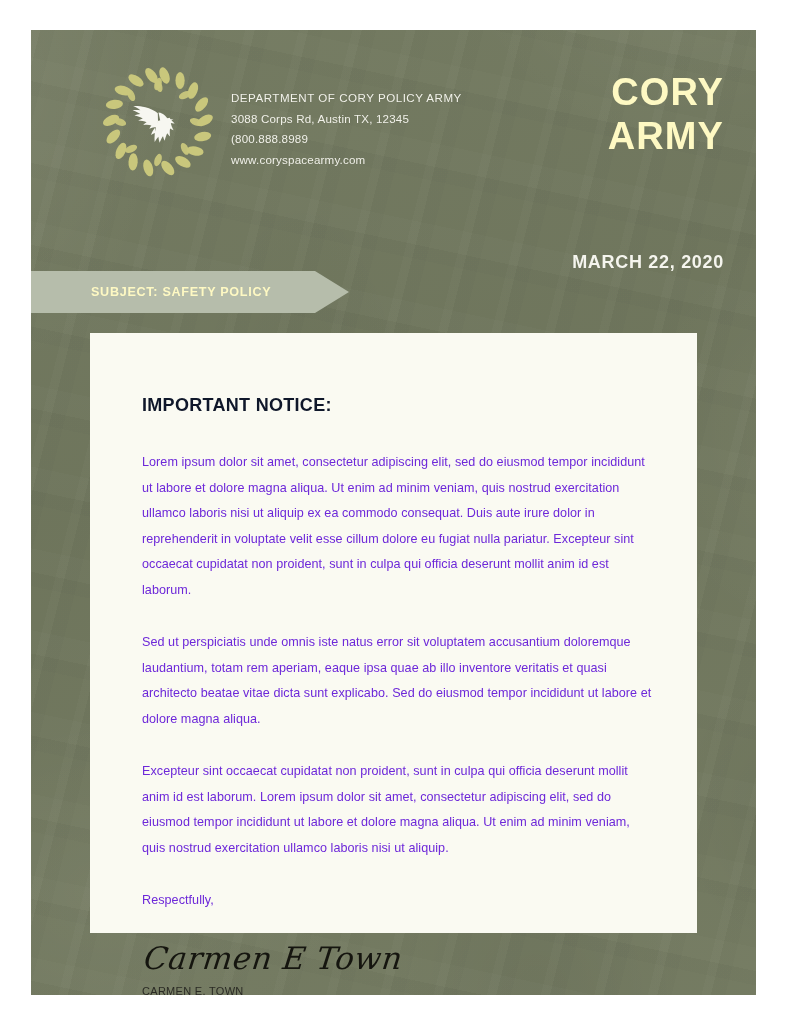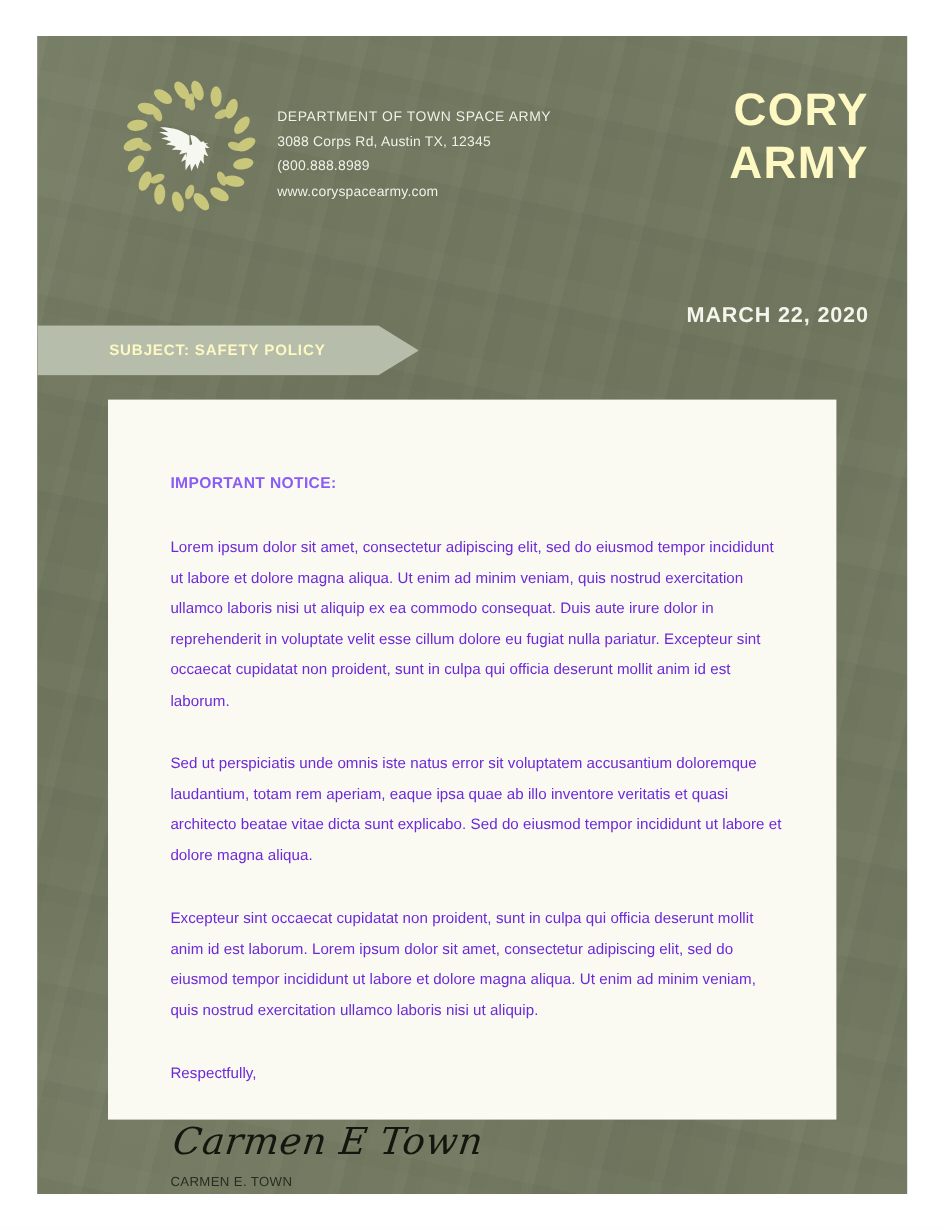--- a/index.html
+++ b/index.html
@@ -166,22 +166,22 @@
     height: 600px;
     background: #fafaf2;
   }
   .card-inner {
     position: absolute;
     left: 52px;
     top: 62px;
     width: 510px;
   }
   .notice-title {
-    color: #8b5cf6;
-    font-size: 13px;
+    color: #0f172a;
+    font-size: 18px;
     font-weight: bold;
     letter-spacing: 0.3px;
     margin: 0 0 34px 0;
   }
   .body-p {
     color: #6d28d9;
     font-size: 12.6px;
     line-height: 25.5px;
     margin: 0 0 27px 0;
     letter-spacing: 0.05px;
@@ -283,21 +283,21 @@
                      c1.2 -2.3 2.4 -4.1 3.7 -5.4 c0.2 2.3 0.6 4.3 1.3 6.0 c0.9 -2.6 2.0 -4.8 3.3 -6.5
                      c0.4 1.8 1.0 3.3 1.8 4.6 c0.5 -3.0 1.4 -5.5 2.5 -7.5 c0.8 1.3 1.7 2.4 2.8 3.2
                      c-0.5 -3.1 -0.5 -5.8 0.0 -8.0 c1.1 0.8 2.3 1.4 3.5 1.7 c-1.5 -2.6 -2.4 -5.0 -2.8 -7.2
                      c1.3 0.4 2.6 0.5 3.9 0.4 c-2.3 -1.9 -4.0 -3.8 -5.1 -5.7 z"></path>
             <path d="M53.0 61.8 c-1.9 2.2 -3.2 4.6 -3.9 7.2 c1.4 -1.0 2.7 -1.7 3.9 -2.1 z"></path>
           </g>
         </svg>
       </div>
 
       <div class="contact">
-        <div class="dept">DEPARTMENT OF TOWN SPACE ARMY</div>
+        <div class="dept">DEPARTMENT OF CORY POLICY ARMY</div>
         <div>3088 Corps Rd, Austin TX, 12345</div>
         <div>(800.888.8989</div>
         <div>www.coryspacearmy.com</div>
       </div>
 
       <div class="brand">
         <span>CORY</span>
         <span>ARMY</span>
       </div>
     </div>

